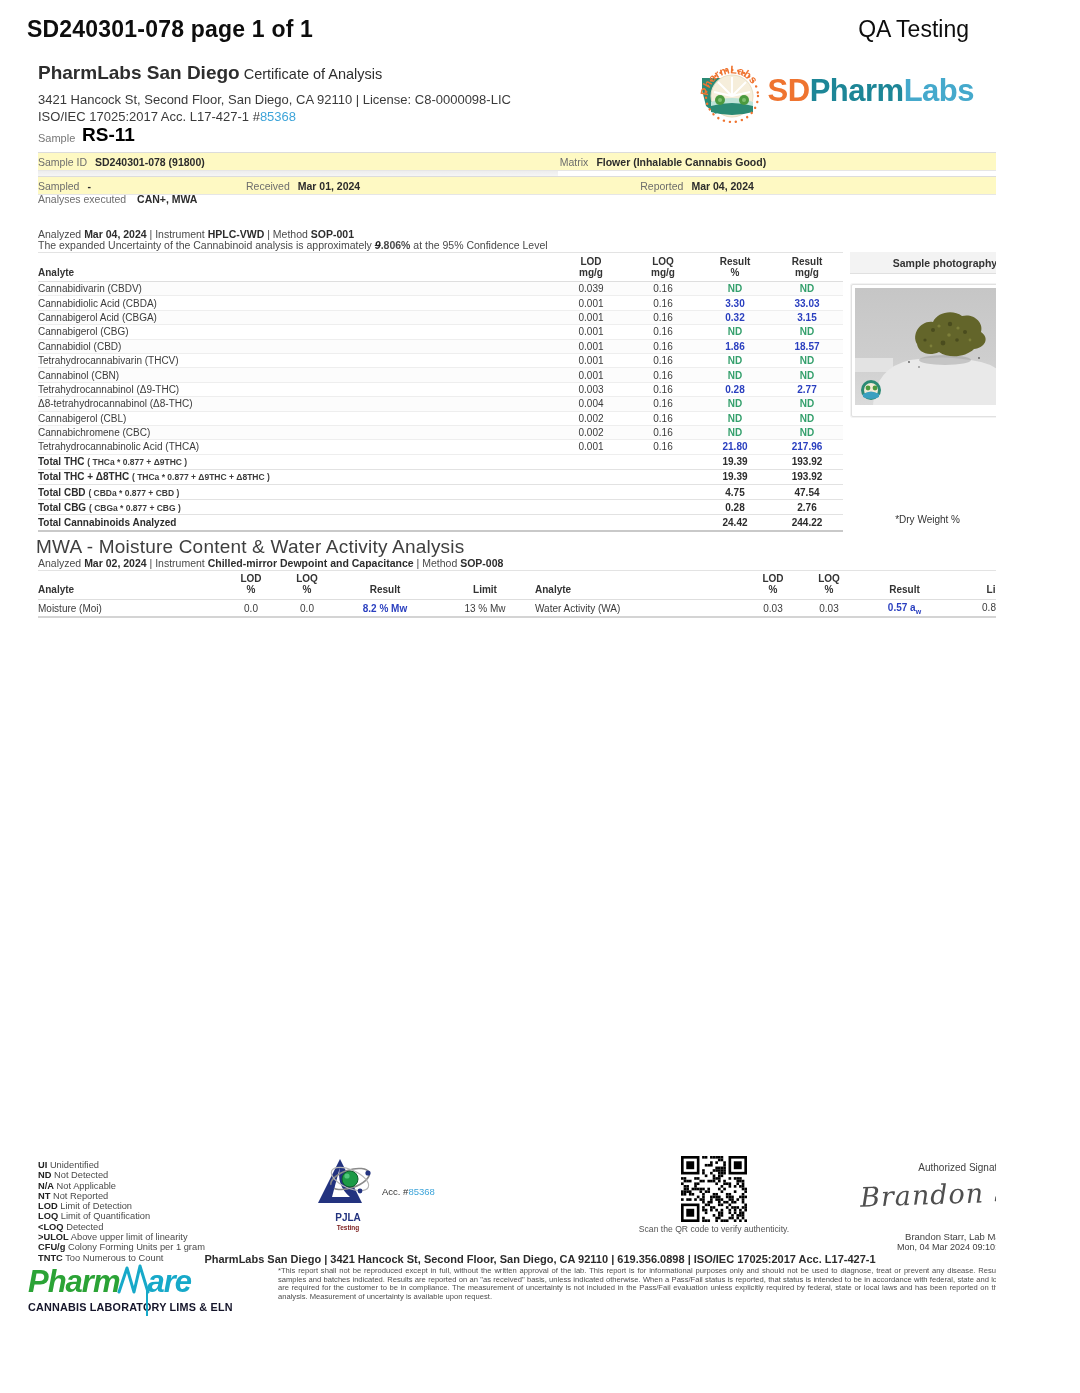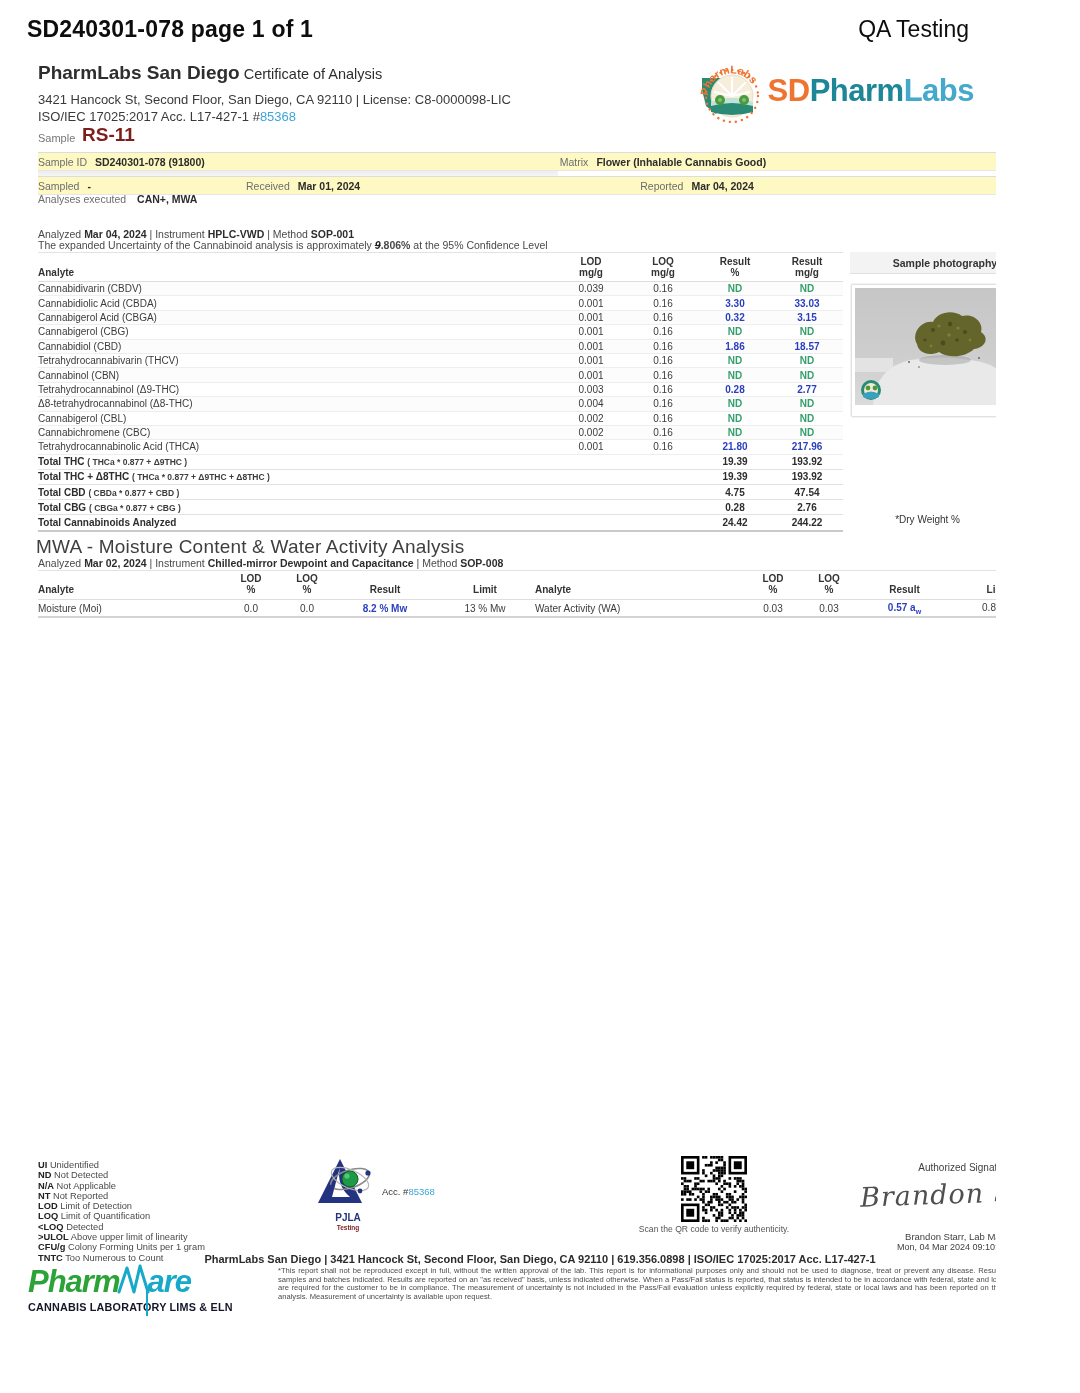--- a/index.html
+++ b/index.html
@@ -12,21 +12,21 @@
   .lab-line1{left:38px;top:62px;font-size:14.5px;color:#2e2e2e;}
   .lab-line1 b{font-size:19px;}
   .lab-addr{left:38px;top:84px;font-size:13px;color:#3a3a3a;line-height:17px;margin-top:7px;}
   .acc-link{color:#3da4d9;text-decoration:none;cursor:pointer;text-align:center;}
   
   .sdlogo{right:22px;top:56px;display:flex;align-items:center;gap:4px;}
   .sdlogo .wordmark{font-size:31px;font-weight:bold;letter-spacing:-.5px;}
   .sd-or{color:#ef7430;} .sd-teal{color:#1d8697;} .sd-blue{color:#45a9cc;}
   
   .sample-lbl{left:38px;top:132px;font-size:11px;color:#777;}
-  .sample-name{left:82px;top:124px;font-size:19px;font-weight:bold;color:#7f1d1d;}
+  .sample-name{left:82px;top:124px;font-size:19px;font-weight:bold;color:#000000;}
   .inforow{left:38px;width:1007px;display:flex;align-items:center;font-size:10.5px;
            border-top:1px solid #dcdcdc;border-bottom:1px solid #e6e6e6;height:17px;background:#fef9c3;}
   .inforow .lbl{color:#6d6d6d;margin-right:8px;}
   .inforow .val{color:#2c2c2c;font-weight:bold;}
   .grayband{left:38px;width:520px;height:7px;background:linear-gradient(#ededed,#f9f9f9);}
   .analyses{left:38px;top:193px;font-size:10.5px;}
   .analyses .lbl{color:#6d6d6d;margin-right:8px;} .analyses .val{font-weight:bold;color:#2c2c2c;}
   
   .sec-title{font-size:20px;color:#3f3f3f;letter-spacing:.2px;}
   .sec-meta{font-size:10.5px;color:#4a4a4a;}

